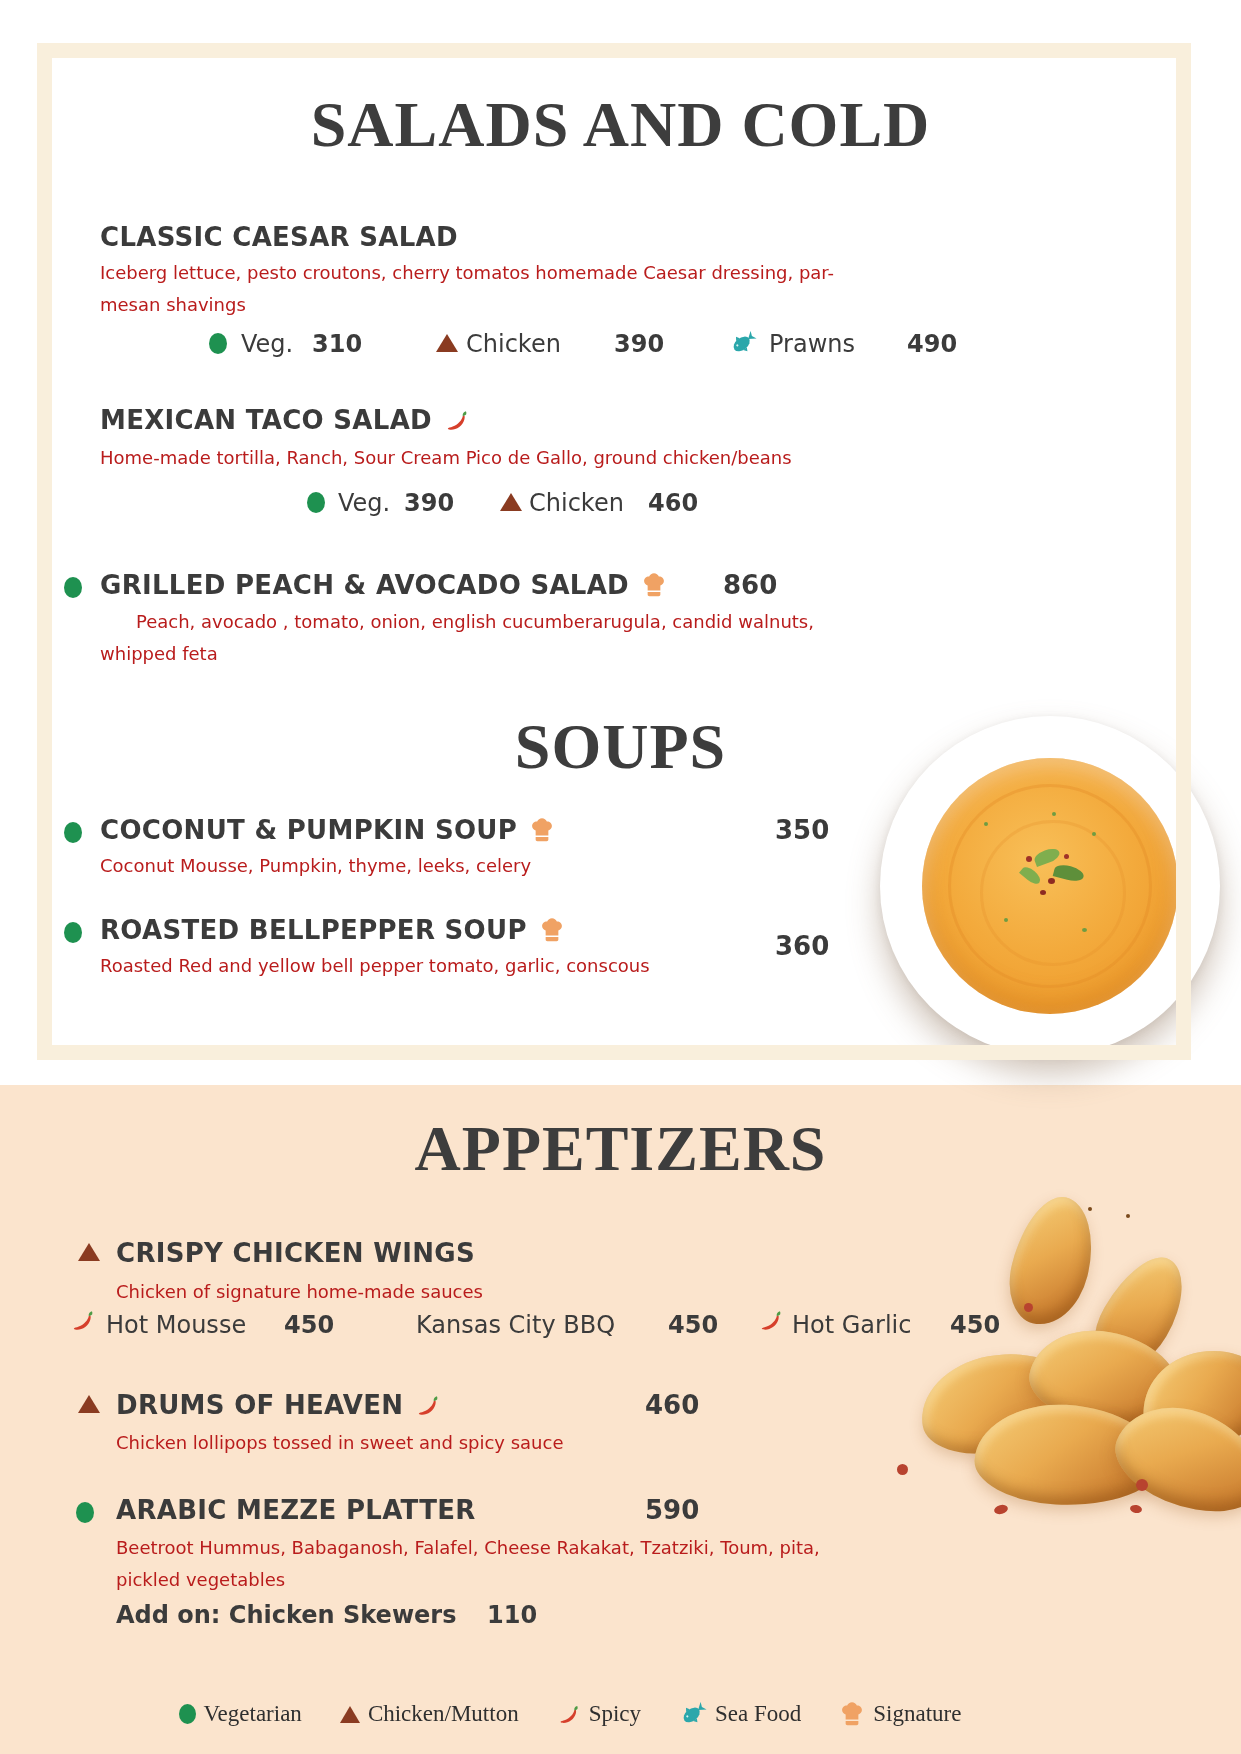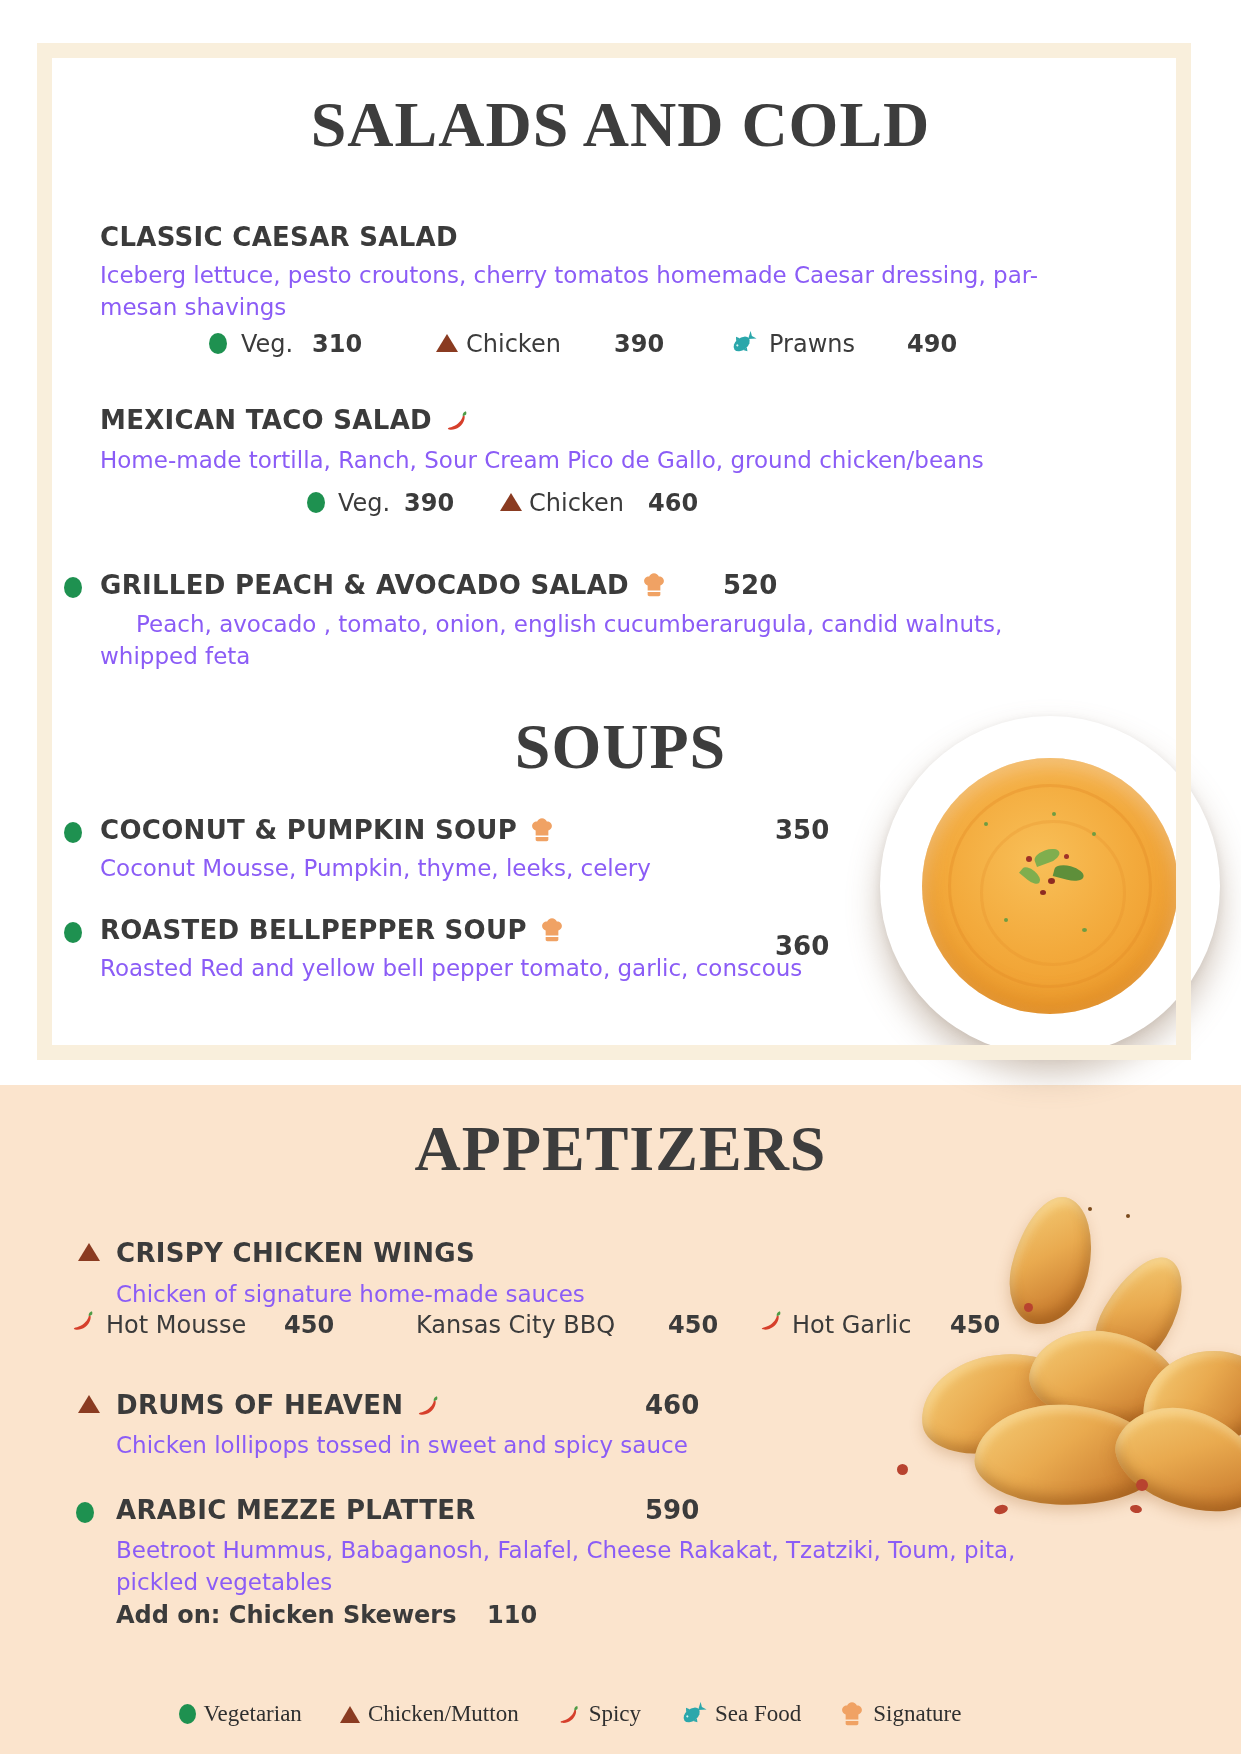--- a/index.html
+++ b/index.html
@@ -8,21 +8,21 @@
   
   .panel-bg{position:absolute;left:37px;top:43px;width:1154px;height:1017px;background:#ffffff;z-index:2;}
   .panel-frame{position:absolute;left:37px;top:43px;width:1154px;height:1017px;box-sizing:border-box;
                border:15px solid #f9efdc;background:transparent;z-index:30;pointer-events:none;}
   .peach{position:absolute;left:0;top:1085px;width:1241px;height:669px;background:#fbe4cd;z-index:2;}
   
   .t{position:absolute;z-index:10;white-space:nowrap;text-align:center;}
   .title{left:0;width:1241px;text-align:center;font-family:"Liberation Serif",serif;font-weight:700;
          font-size:64px;letter-spacing:1px;color:#3d3d3d;}
   .iname{font-weight:700;font-size:26px;letter-spacing:.3px;color:#3b3b3b;display:flex;align-items:center;gap:12px;}
-  .desc{font-size:23px;color:#8b5cf6;}
+  .desc{font-size:18px;color:#b91c1c;}
   .price{font-weight:700;font-size:26px;color:#3b3b3b;}
   .vlabel{font-weight:400;font-size:24px;color:#3b3b3b;}
   .vprice{font-weight:700;font-size:24px;color:#3b3b3b;}
   .addon{font-weight:700;font-size:24px;color:#3b3b3b;}
   
   .dot{position:absolute;width:18px;height:21px;border-radius:50%;background:#1e9150;z-index:10;}
   .tri{position:absolute;width:0;height:0;border-left:11px solid transparent;border-right:11px solid transparent;
        border-bottom:18px solid #8a3b21;z-index:10;}
   .icn{display:inline-block;vertical-align:middle;line-height:0;}
   .absicn{position:absolute;z-index:10;line-height:0;}
@@ -144,21 +144,21 @@
   <div class="dot" style="left:64px;top:577px;"></div>
   <div class="t iname" style="left:100px;top:570px;">
     <span>GRILLED PEACH &amp; AVOCADO SALAD</span>
     <span class="icn">
       <svg width="26" height="28" viewBox="0 0 24 26" fill="#f0a264">
           <path d="M12 2.2c-2 0-3.8 1.2-4.5 3C5 5 2.8 6.9 2.8 9.3c0 2 1.4 3.6 3.3 4.1v4.8h11.8v-4.8c1.9-.5 3.3-2.1 3.3-4.1 0-2.4-2.2-4.3-4.7-4.1-.7-1.8-2.5-3-4.5-3z"></path>
           <path d="M6.1 19.6h11.8v2.2c0 .9-.7 1.6-1.6 1.6H7.7c-.9 0-1.6-.7-1.6-1.6z"></path>
         </svg>
     </span>
   </div>
-  <div class="t price" style="left:723px;top:570px;">520</div>
+  <div class="t price" style="left:723px;top:570px;">860</div>
   <div class="t desc" style="left:100px;top:611px;margin-left:36px;">Peach, avocado , tomato, onion, english cucumberarugula, candid walnuts,</div>
   <div class="t desc" style="left:100px;top:643px;">whipped feta</div>
 
   <div class="t title" style="top:710px;">SOUPS</div>
 
   <div class="dot" style="left:64px;top:822px;"></div>
   <div class="t iname" style="left:100px;top:815px;">
     <span>COCONUT &amp; PUMPKIN SOUP</span>
     <span class="icn">
       <svg width="26" height="28" viewBox="0 0 24 26" fill="#f0a264">

